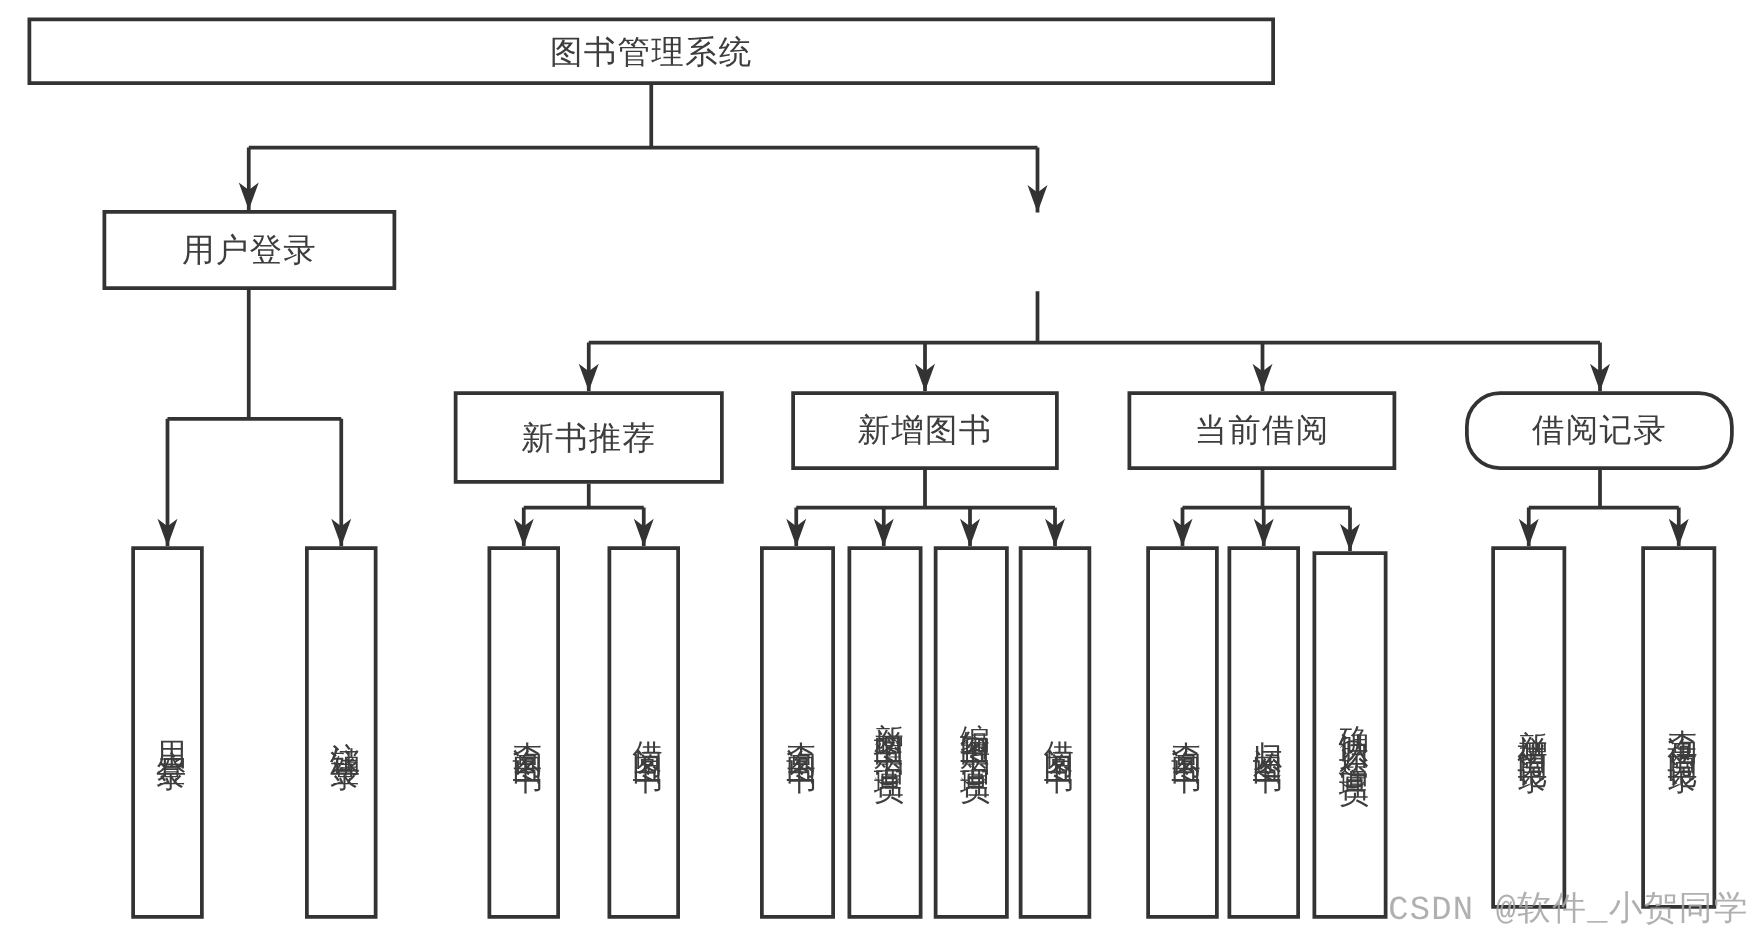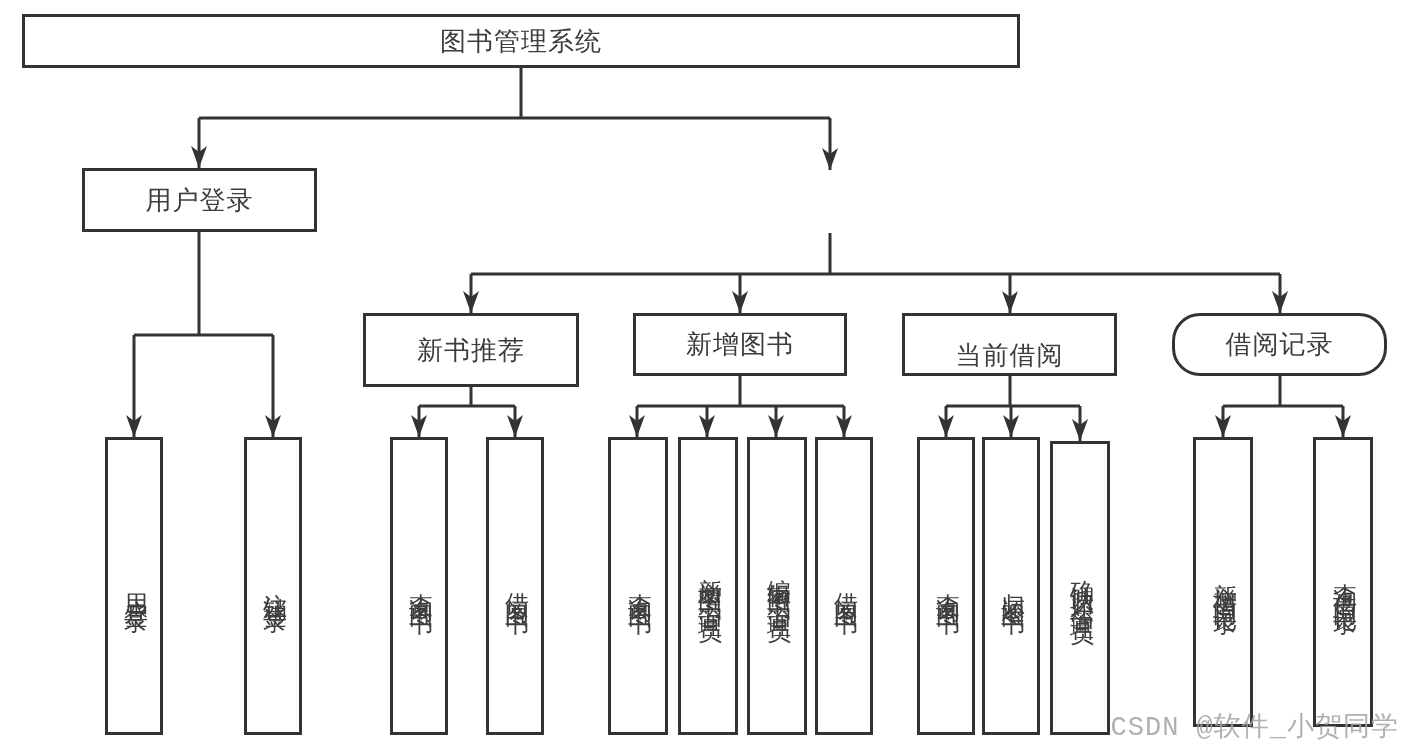--- a/index.html
+++ b/index.html
@@ -94,21 +94,21 @@
   <div class="box" style="left:82px; top:168px; width:235px; height:64px;">
     <span class="h-label">用户登录</span>
   </div>
 
   <div class="box" style="left:363px; top:313px; width:216px; height:74px;">
     <span class="h-label">新书推荐</span>
   </div>
   <div class="box" style="left:633px; top:313px; width:214px; height:63px;">
     <span class="h-label">新增图书</span>
   </div>
-  <div class="box" style="left:902px; top:313px; width:215px; height:63px;align-items:flex-end;">
+  <div class="box" style="left:902px; top:313px; width:215px; height:63px;">
     <span class="h-label">当前借阅</span>
   </div>
   <div class="box" style="left:1172px; top:313px; width:215px; height:63px;border-radius:28px;">
     <span class="h-label">借阅记录</span>
   </div>
 
   <div class="box" style="left:105px; top:437px; width:58px; height:298px;">
     <span class="v-label">用户登录</span>
   </div>
   <div class="box" style="left:244px; top:437px; width:58px; height:298px;">

